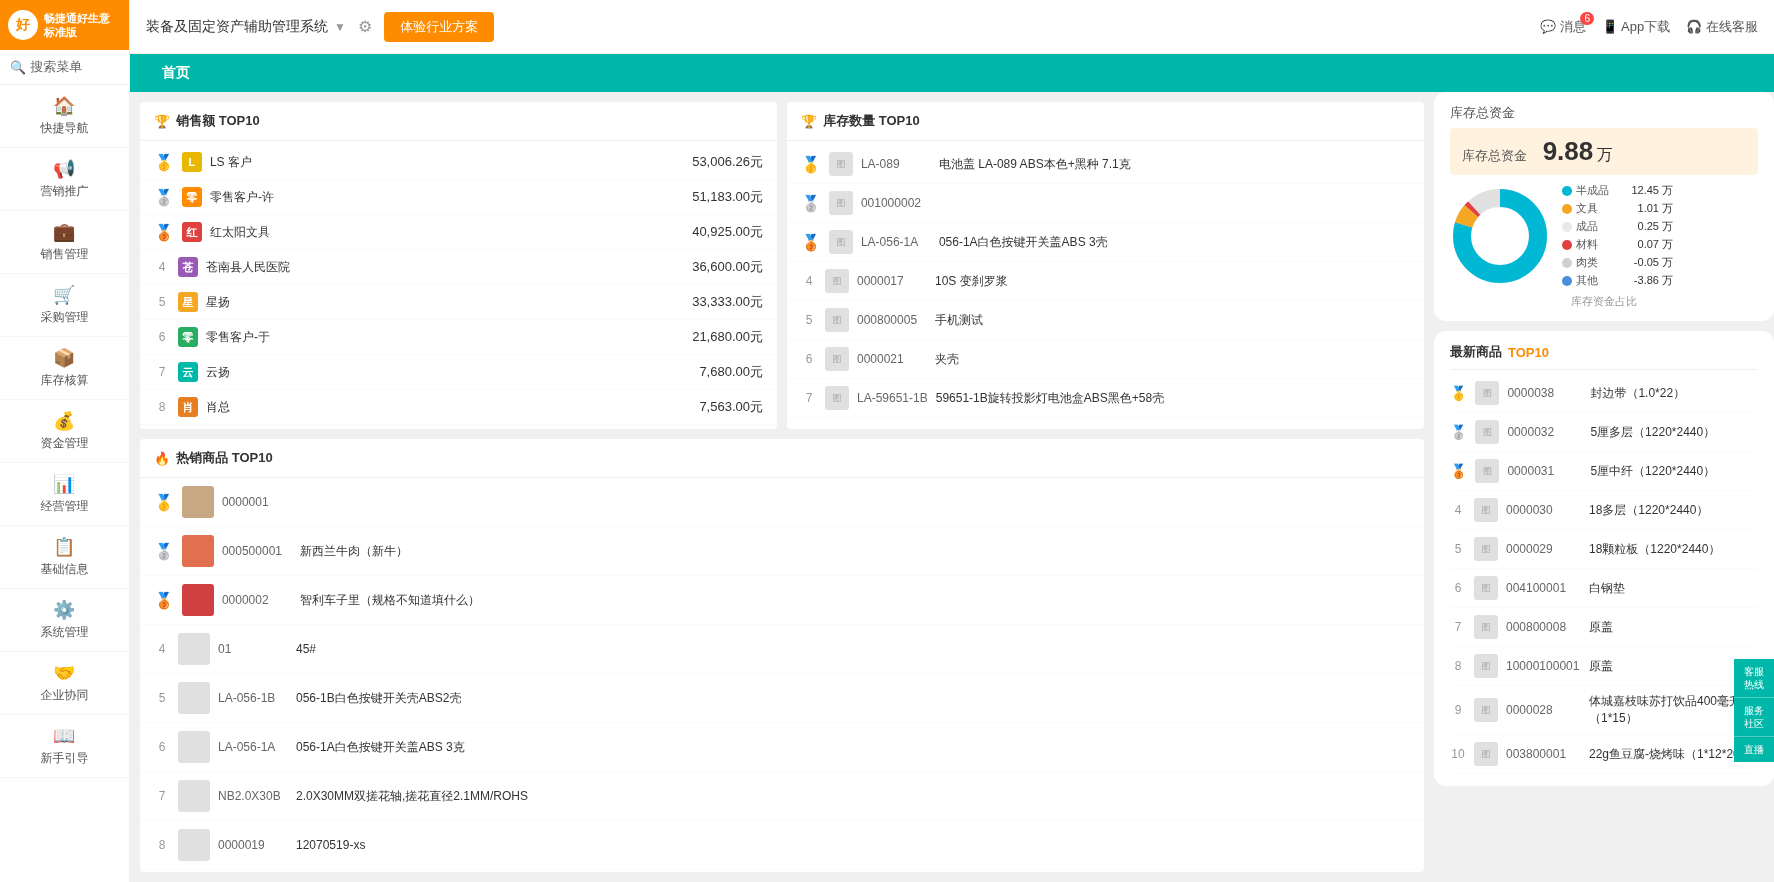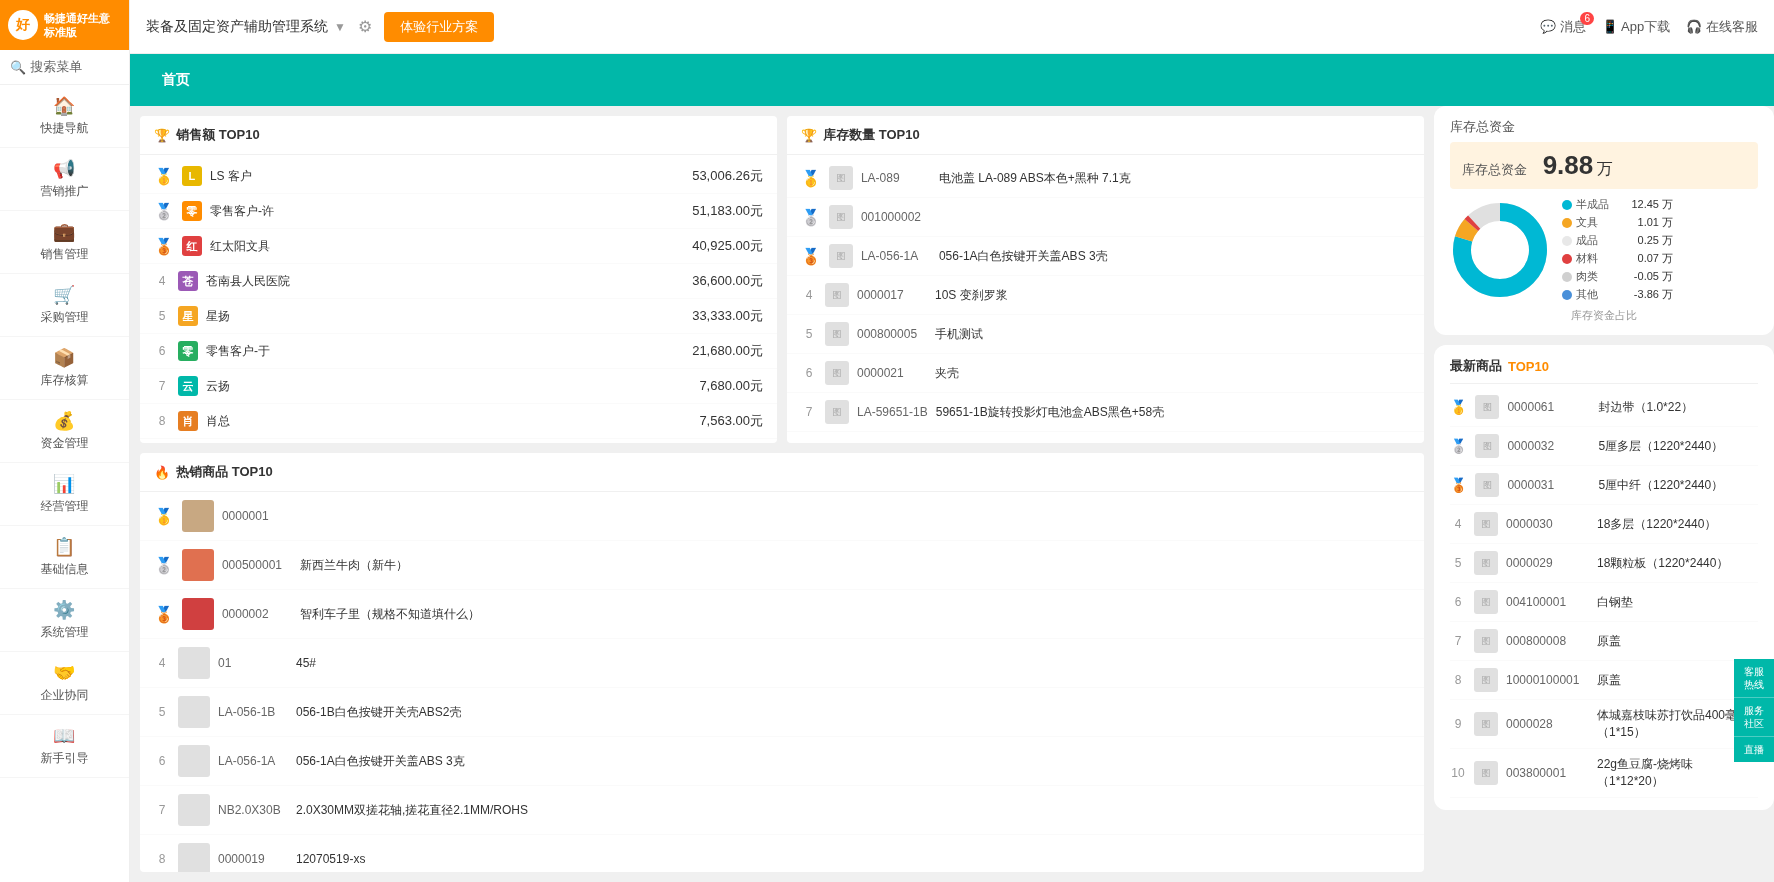--- a/index.html
+++ b/index.html
@@ -82,21 +82,21 @@
     .badge { position: absolute; top: -6px; right: -8px; background: #ff4444; color: #fff; border-radius: 8px; font-size: 10px; padding: 1px 4px; }
 
     
     .page-nav {
       background: #00b8a9;
       padding: 0 16px;
       display: flex;
       align-items: center;
     }
     .page-nav-item {
-      padding: 17px 16px;
+      padding: 10px 16px;
       color: #fff;
       cursor: pointer;
       font-size: 14px;
       font-weight: bold;
     }
 
     
     .content { flex: 1; display: flex; overflow: hidden; background: #f0f0f0; }
     .content-main { flex: 1; overflow-y: auto; padding: 10px; display: flex; flex-direction: column; gap: 10px; }
 
@@ -138,21 +138,21 @@
     .chart-sub { font-size: 11px; color: #999; margin-top: 6px; text-align: center; }
 
     
     .new-product-row {
       display: flex; align-items: center; padding: 7px 0; gap: 8px;
       border-bottom: 1px solid #fafafa; font-size: 12px;
     }
     .new-product-rank { width: 16px; color: #999; text-align: center; }
     .new-product-thumb { width: 24px; height: 24px; border-radius: 3px; background: #e0e0e0; flex-shrink: 0; display: flex; align-items: center; justify-content: center; color: #aaa; font-size: 9px; }
     .new-product-code { color: #666; min-width: 75px; }
-    .new-product-name { flex: 1; color: #333; margin-left: 8px; }
+    .new-product-name { flex: 1; color: #333; }
 
     
     .float-btns {
       position: fixed; right: 0; bottom: 120px;
       display: flex; flex-direction: column;
     }
     .float-btn {
       width: 40px; background: #00b8a9; color: #fff;
       padding: 6px 4px; font-size: 10px; text-align: center;
       cursor: pointer; border-bottom: 1px solid rgba(255,255,255,0.3);
@@ -495,21 +495,21 @@
 
       <div class="right-card">
         <div class="panel-title" style="padding:0 0 8px 0;border-bottom:1px solid #f0f0f0;margin-bottom:4px;">
           <span style="font-size:13px;color:#333;font-weight:bold;">最新商品 </span>
           <span style="color:#ff8c00;font-weight:bold;font-size:13px;">TOP10</span>
         </div>
         <div id="new-products-list">
             <div class="new-product-row">
     <span style="color:#f5c518;font-size:14px;">🥇</span>
     <span class="new-product-thumb">图</span>
-    <span class="new-product-code">0000061</span>
+    <span class="new-product-code">0000038</span>
     <span class="new-product-name">封边带（1.0*22）</span>
   </div>
             <div class="new-product-row">
     <span style="color:#aaa;font-size:14px;">🥈</span>
     <span class="new-product-thumb">图</span>
     <span class="new-product-code">0000032</span>
     <span class="new-product-name">5厘多层（1220*2440）</span>
   </div>
             <div class="new-product-row">
     <span style="color:#cd7f32;font-size:14px;">🥉</span>

